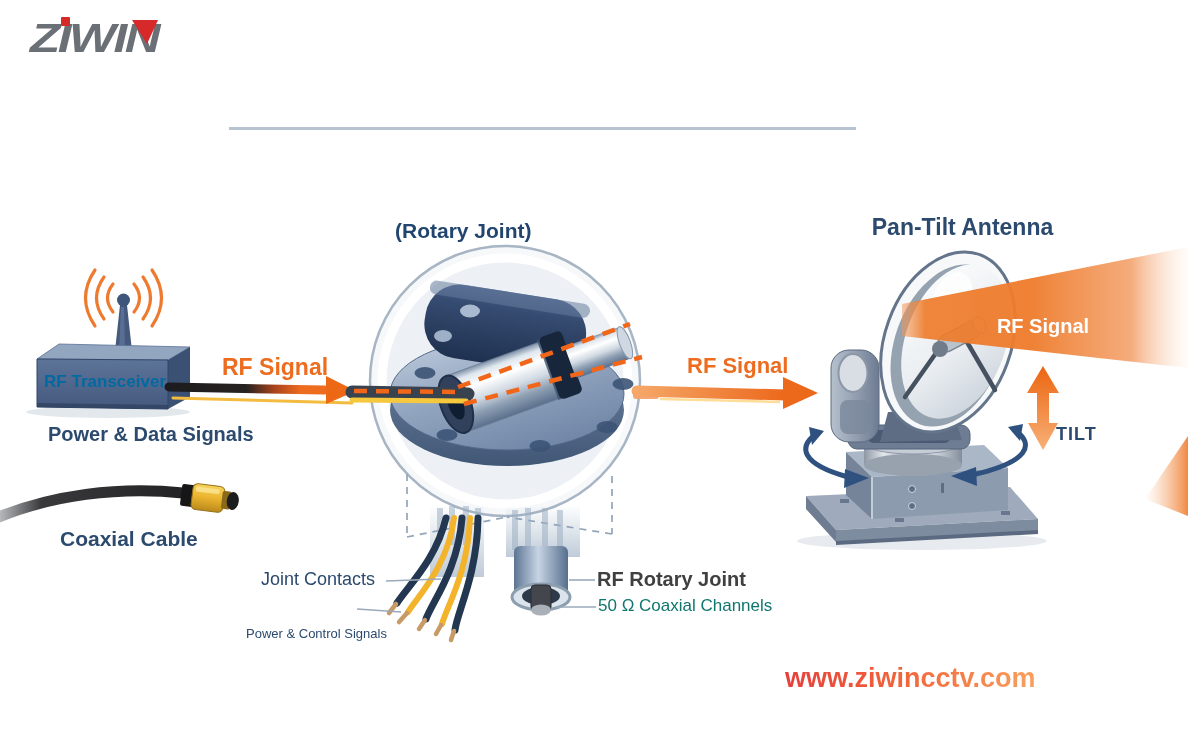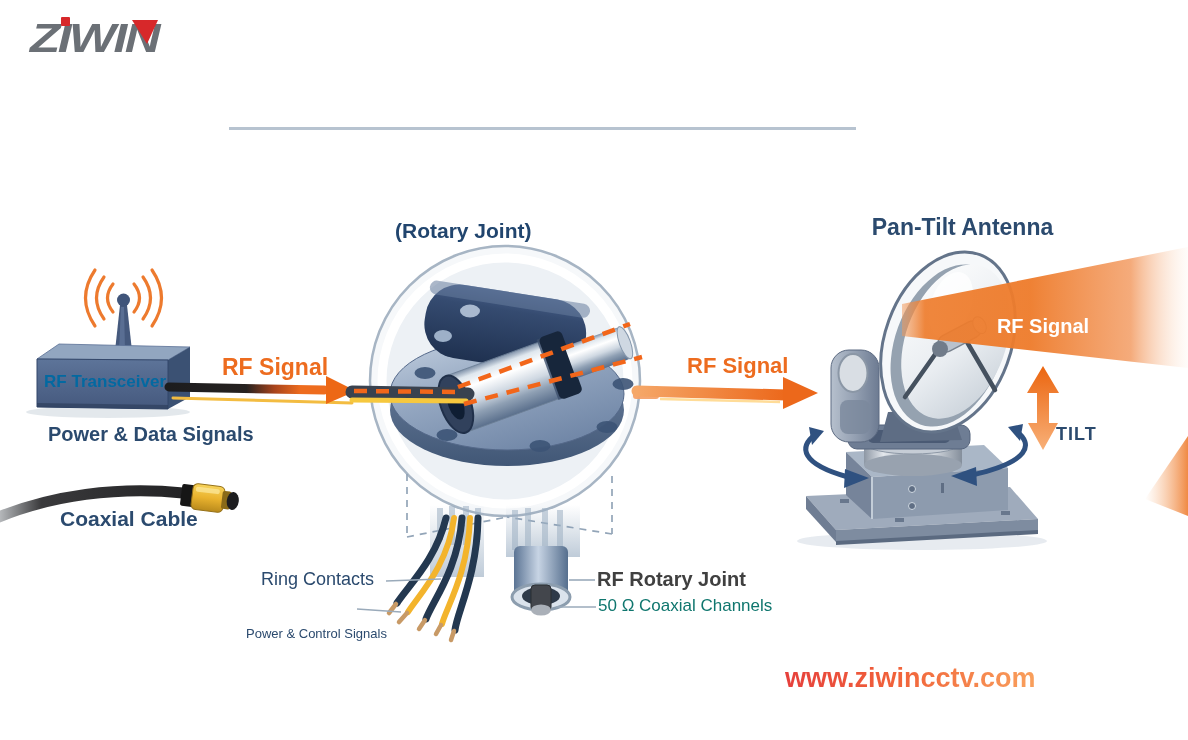--- a/index.html
+++ b/index.html
@@ -12,21 +12,21 @@
   .logo{left:24px;top:8px;width:175px;height:58px;}
   .title{left:230px;top:86px;font-size:27px;font-weight:bold;color:#2D4A66;letter-spacing:-0.3px;}
   .title-underline{left:229px;top:127px;width:627px;height:3px;background:#b7c3d0;}
   .sr-title{left:395px;top:189px;width:225px;text-align:center;font-size:25px;font-weight:bold;color:#21456E;}
   .sr-sub{left:395px;top:219px;width:225px;text-align:left;font-size:21px;font-weight:bold;color:#21456E;}
   .ant-title{left:855px;top:214px;width:215px;text-align:center;font-size:23px;font-weight:bold;color:#2B4A6E;}
   .tx-label{left:40px;top:372px;width:126px;text-align:right;font-size:17px;font-weight:bold;color:#0369a1;}
   .pd-label{left:48px;top:423px;font-size:20px;font-weight:600;color:#2B4A6E;}
   .rf-left{left:222px;top:354px;font-size:23px;font-weight:bold;color:#ED6C1F;}
   .rf-right{left:687px;top:353px;font-size:22px;font-weight:bold;color:#ED6C1F;}
-  .coax-label{left:60px;top:507px;font-size:21px;font-weight:bold;color:#2B4A6E;}
+  .coax-label{left:60px;top:527px;font-size:21px;font-weight:bold;color:#2B4A6E;}
   .pc-label{left:261px;top:569px;font-size:18px;font-weight:500;color:#2B4A6E;}
   .pcs-label{left:246px;top:626px;font-size:13px;font-weight:500;color:#2B4A6E;}
   .rj-label{left:597px;top:568px;font-size:20px;font-weight:bold;color:#404040;}
   .cc-label{left:598px;top:596px;font-size:17px;color:#0f766e;}
   .beam-l1{left:958px;top:285px;width:170px;text-align:center;font-size:21px;font-weight:600;color:#ffffff;}
   .beam-l2{left:958px;top:315px;width:170px;text-align:center;font-size:20px;font-weight:600;color:#ffffff;}
   .tilt-label{left:1056px;top:409px;font-size:18px;font-weight:bold;letter-spacing:1px;color:#2B4A6E;margin-top:15px;}
   .website{
     left:785px;top:663px;font-size:27px;font-weight:bold;
     background:linear-gradient(90deg,#E6403C 0%,#F1633A 45%,#F9A05C 100%);
@@ -332,21 +332,21 @@
   <div class="ov title-underline"></div>
 
   <div class="ov sr-sub">(Rotary Joint)</div>
   <div class="ov ant-title">Pan-Tilt Antenna</div>
 
   <div class="ov tx-label">RF Transceiver</div>
   <div class="ov pd-label">Power &amp; Data Signals</div>
   <div class="ov rf-left">RF Signal</div>
   <div class="ov coax-label">Coaxial Cable</div>
 
-  <div class="ov pc-label">Ring Contacts</div>
+  <div class="ov pc-label">Joint Contacts</div>
   <div class="ov pcs-label">Power &amp; Control Signals</div>
   <div class="ov rj-label">RF Rotary Joint</div>
   <div class="ov cc-label">50 Ω Coaxial Channels</div>
 
   <div class="ov rf-right">RF Signal</div>
   <div class="ov beam-l2">RF Signal</div>
   <div class="ov tilt-label">TILT</div>
 
   <div class="ov website">www.ziwincctv.com</div>
 </div>

